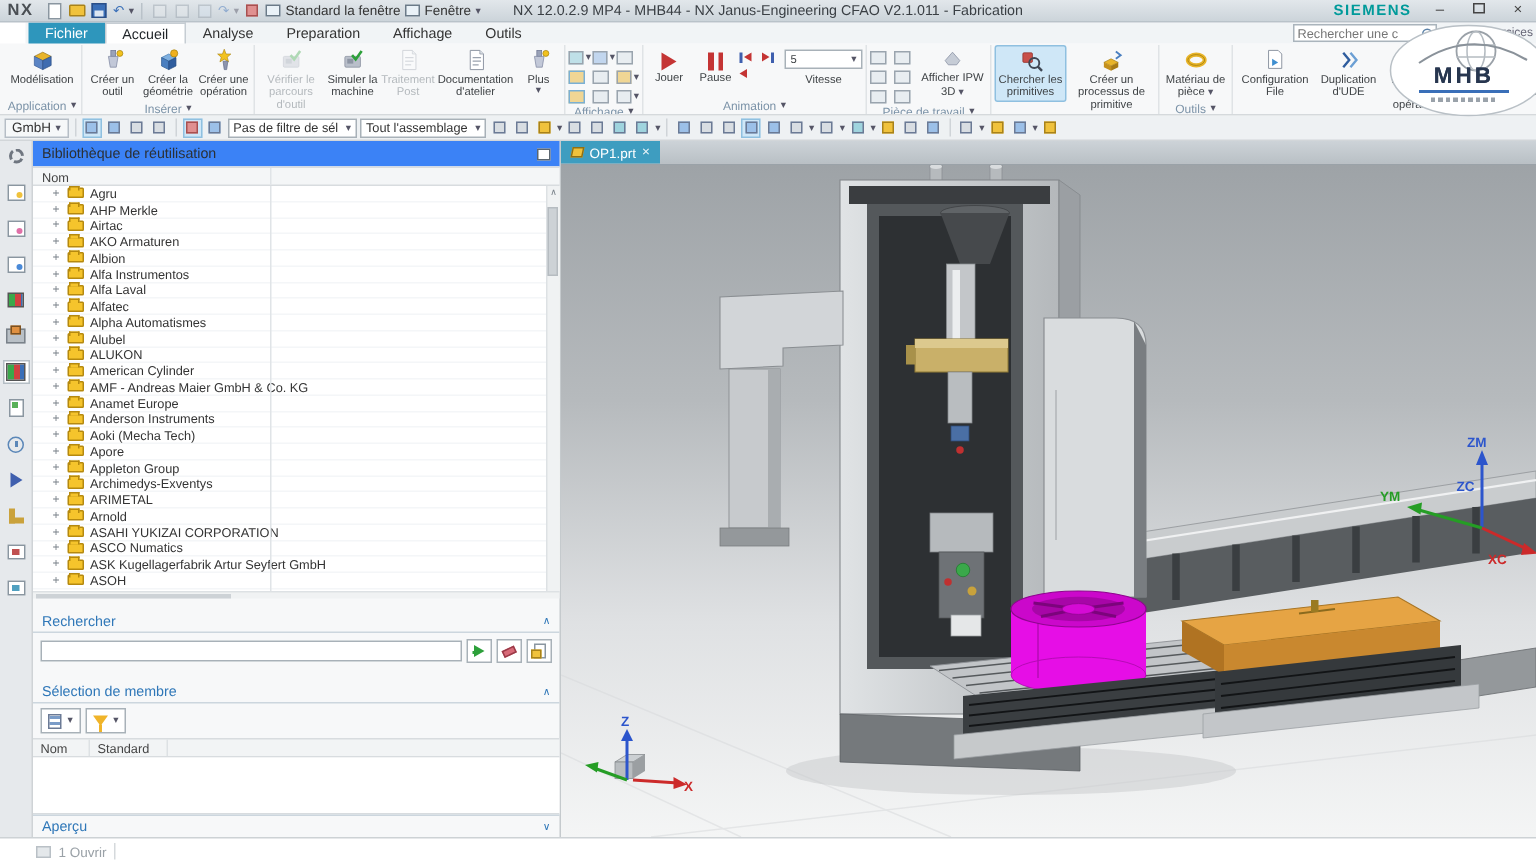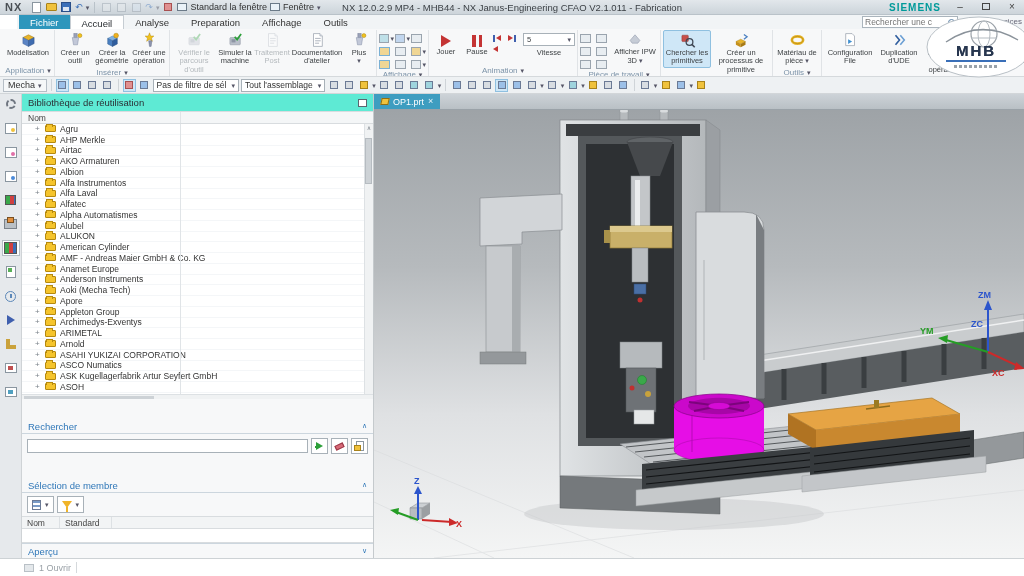--- a/index.html
+++ b/index.html
@@ -109,37 +109,37 @@
   .clock::after{content:"";position:absolute;left:4px;top:2px;width:1.5px;height:4px;background:#5b87b8}
   .karr{width:0;height:0;border-left:8px solid #3f5fae;border-top:5px solid transparent;border-bottom:5px solid transparent}
   .goldL{width:10px;height:10px;border-left:4px solid #caa23c;border-bottom:4px solid #caa23c}
   .frame{width:12px;height:10px;border:1px solid #8a96a0;background:#fff;position:relative}
   .frame::after{content:"";position:absolute;left:2px;top:2px;width:5px;height:4px;background:#c05050}
   .frame.g2::after{background:#50a0c0}
 
   
   .panel{position:absolute;top:94px;left:22px;width:352px;bottom:18px;background:#f7f8f9;border-right:1px solid #c5cacd;
     display:flex;flex-direction:column;z-index:40}
-  .phead{height:17px;display:flex;align-items:center;justify-content:space-between;padding:0 6px;background:#5eead4;font-size:9.5px;color:#2b3035}
+  .phead{height:17px;display:flex;align-items:center;justify-content:space-between;padding:0 6px;background:#3b82f6;font-size:9.5px;color:#2b3035}
   .undock{width:9px;height:8px;border:1px solid #5b6670;background:#fff}
   .thead{height:13px;background:#f4f6f7;border-top:1px solid #d8dcdf;border-bottom:1px solid #d8dcdf;display:flex;align-items:center;
     padding-left:6px;font-size:8.5px;color:#444;position:relative}
   .coldiv{position:absolute;left:158px;top:0;bottom:0;border-left:1px solid #e0e4e7}
   .tree{height:270px;background:#fff;position:relative;overflow:hidden}
   .trow{height:10.76px;display:flex;align-items:center;gap:4px;padding-left:13px;border-bottom:1px solid #f4f6f8;font-size:8.5px;color:#333}
   .exp{font-size:8px;color:#7a828a;width:6px;line-height:1;flex:none}
   .fold{width:11px;height:7px;background:#f5c42c;border:1px solid #b5890f;border-radius:1px;position:relative;flex:none}
   .fold::before{content:"";position:absolute;left:0;top:-2.5px;width:5px;height:2px;background:#f5c42c;border:1px solid #b5890f;border-bottom:none}
   .vscroll{position:absolute;right:0;top:0;bottom:0;width:9px;background:#f0f2f3;border-left:1px solid #dde1e4;
     display:flex;flex-direction:column;align-items:center;font-size:6px;color:#7a828a}
   .vthumb{position:absolute;top:14px;right:1px;width:7px;height:46px;background:#cdd2d6;border:1px solid #b6bcc1}
   .hscroll{height:5px;background:#f0f2f3;border-top:1px solid #dde1e4;position:relative}
   .hthumb{position:absolute;left:2px;top:1px;width:130px;height:3px;background:#cdd2d6}
   .sechead{height:15px;display:flex;align-items:center;justify-content:space-between;padding:0 6px;color:#2f77b8;font-size:9.5px;
-    border-bottom:1px solid #ccd6de;margin-top:20px}
+    border-bottom:1px solid #ccd6de;margin-top:8px}
   .chev{font-size:7px;color:#2f77b8}
   .searchrow{display:flex;align-items:center;gap:3px;padding:4px 5px}
   .searchrow input{flex:1;height:14px;border:1px solid #a8b1b8;font-size:9px;padding:0 3px;font-family:"Liberation Sans",sans-serif;outline:none}
   .sbtn{width:17px;height:16px;border:1px solid #a8b1b8;background:#fff;display:flex;align-items:center;justify-content:center;position:relative}
   .garr{width:0;height:0;border-left:7px solid #2da03a;border-top:4px solid transparent;border-bottom:4px solid transparent}
   .garr::before{content:"";position:absolute;left:3px;top:7px;width:3px;height:2px;background:#2da03a}
   .eraser{width:9px;height:5px;background:#d86a78;border:1px solid #9a3a48;transform:rotate(-25deg)}
   .docx{width:8px;height:10px;background:#fff;border:1px solid #8a96a0;position:relative}
   .docx::after{content:"";position:absolute;left:-3px;bottom:-1px;width:5px;height:4px;background:#f0c23c;border:1px solid #a8821a}
   .msbtns{display:flex;gap:3px;padding:3px 5px}
@@ -596,21 +596,21 @@
     <line x1="45" y1="22" x2="71" y2="22" stroke="#b4bbc1"></line>
     <path d="M20,26 Q55,2 92,24" fill="none" stroke="#8a929a" stroke-width="1.4"></path>
   </svg>
   <div class="mhbtext">MHB</div>
   <div class="mhbbar"></div>
   <div class="mhbcap"></div>
 </div>
 
 <div class="toolrow">
   <span class="menubtn">
-      <span>Mecha</span>
+      <span>GmbH</span>
       <span class="caret">▾</span>
     </span>
   <span class="tsep"></span>
   <span class="tbi on">
       <span class="ti b"></span>
     </span>
   <span class="tbi">
       <span class="ti b"></span>
     </span>
   <span class="tbi">

